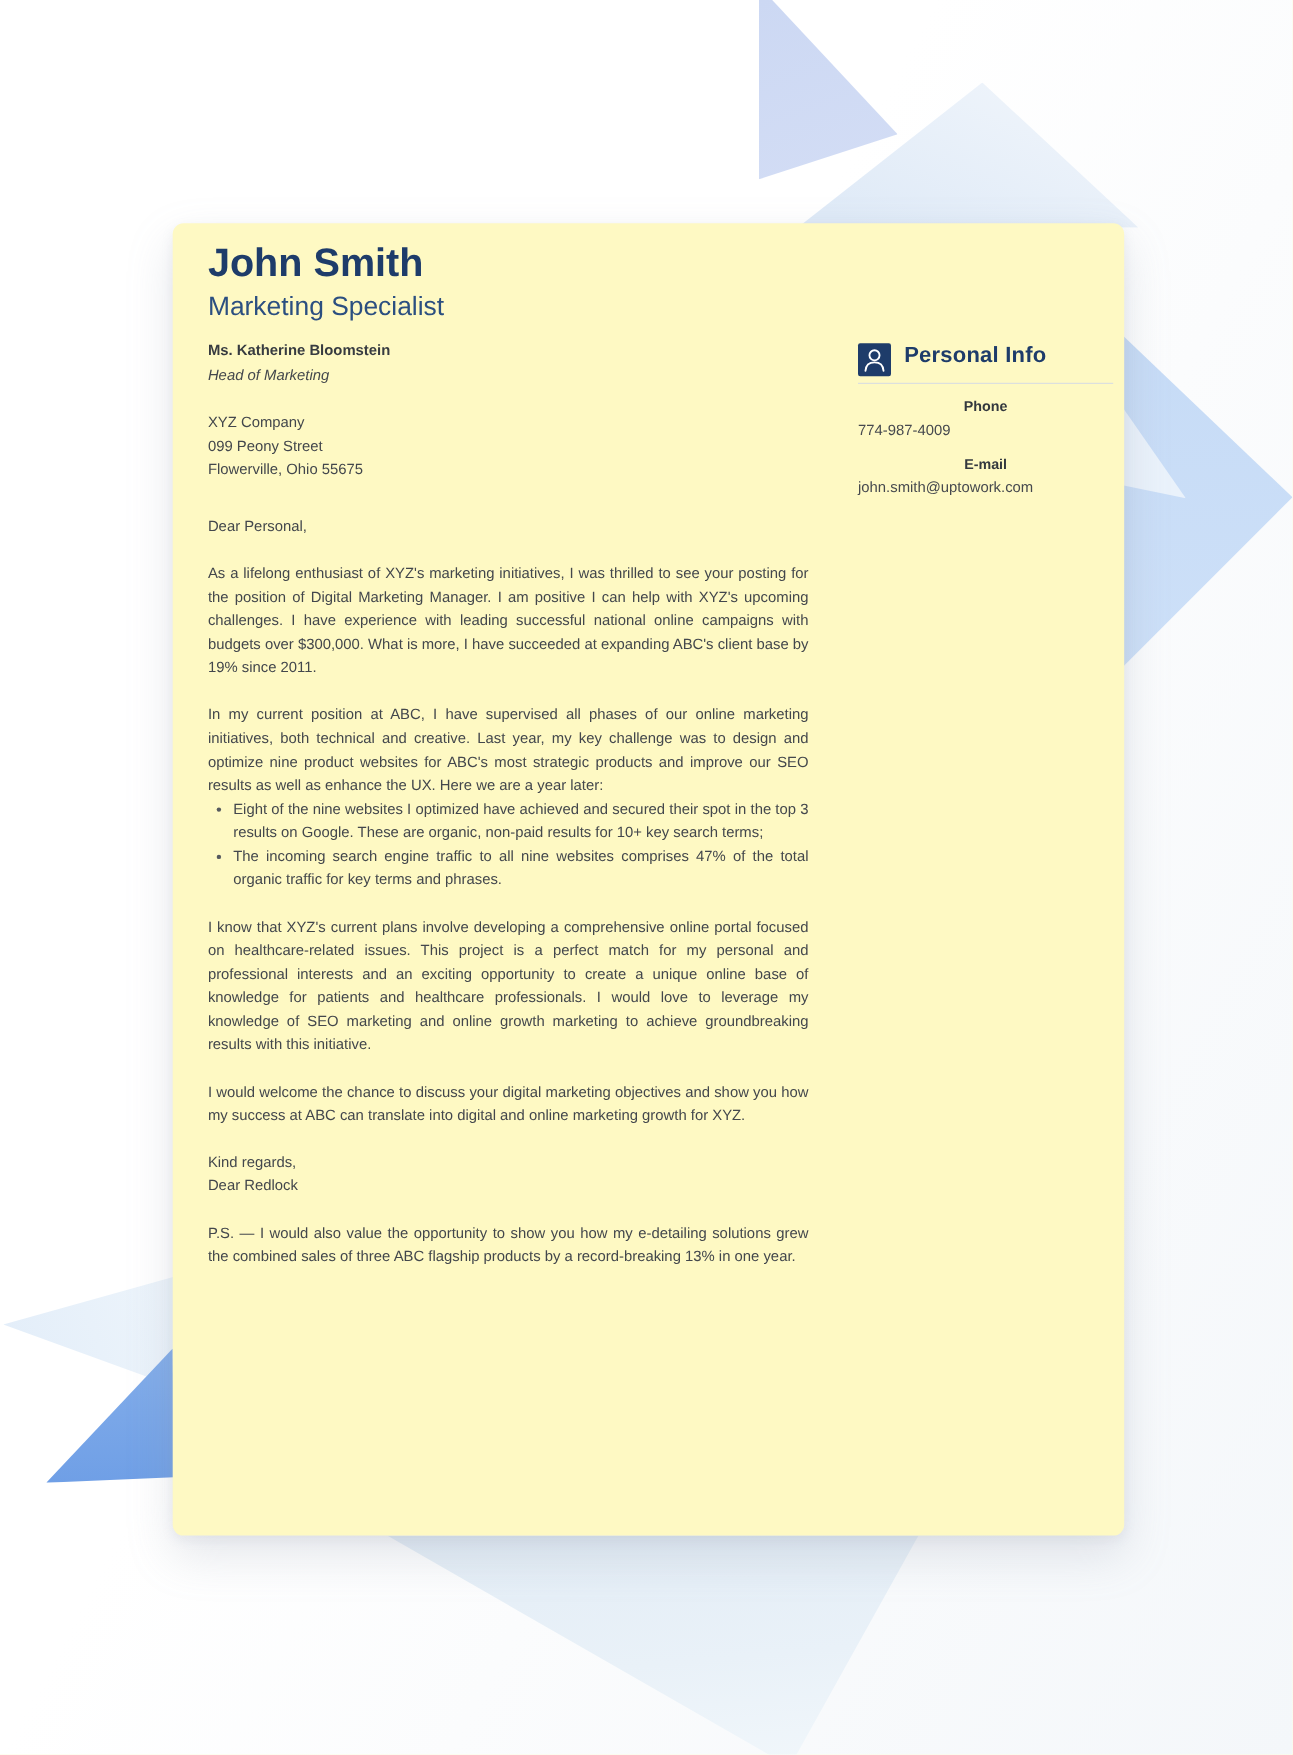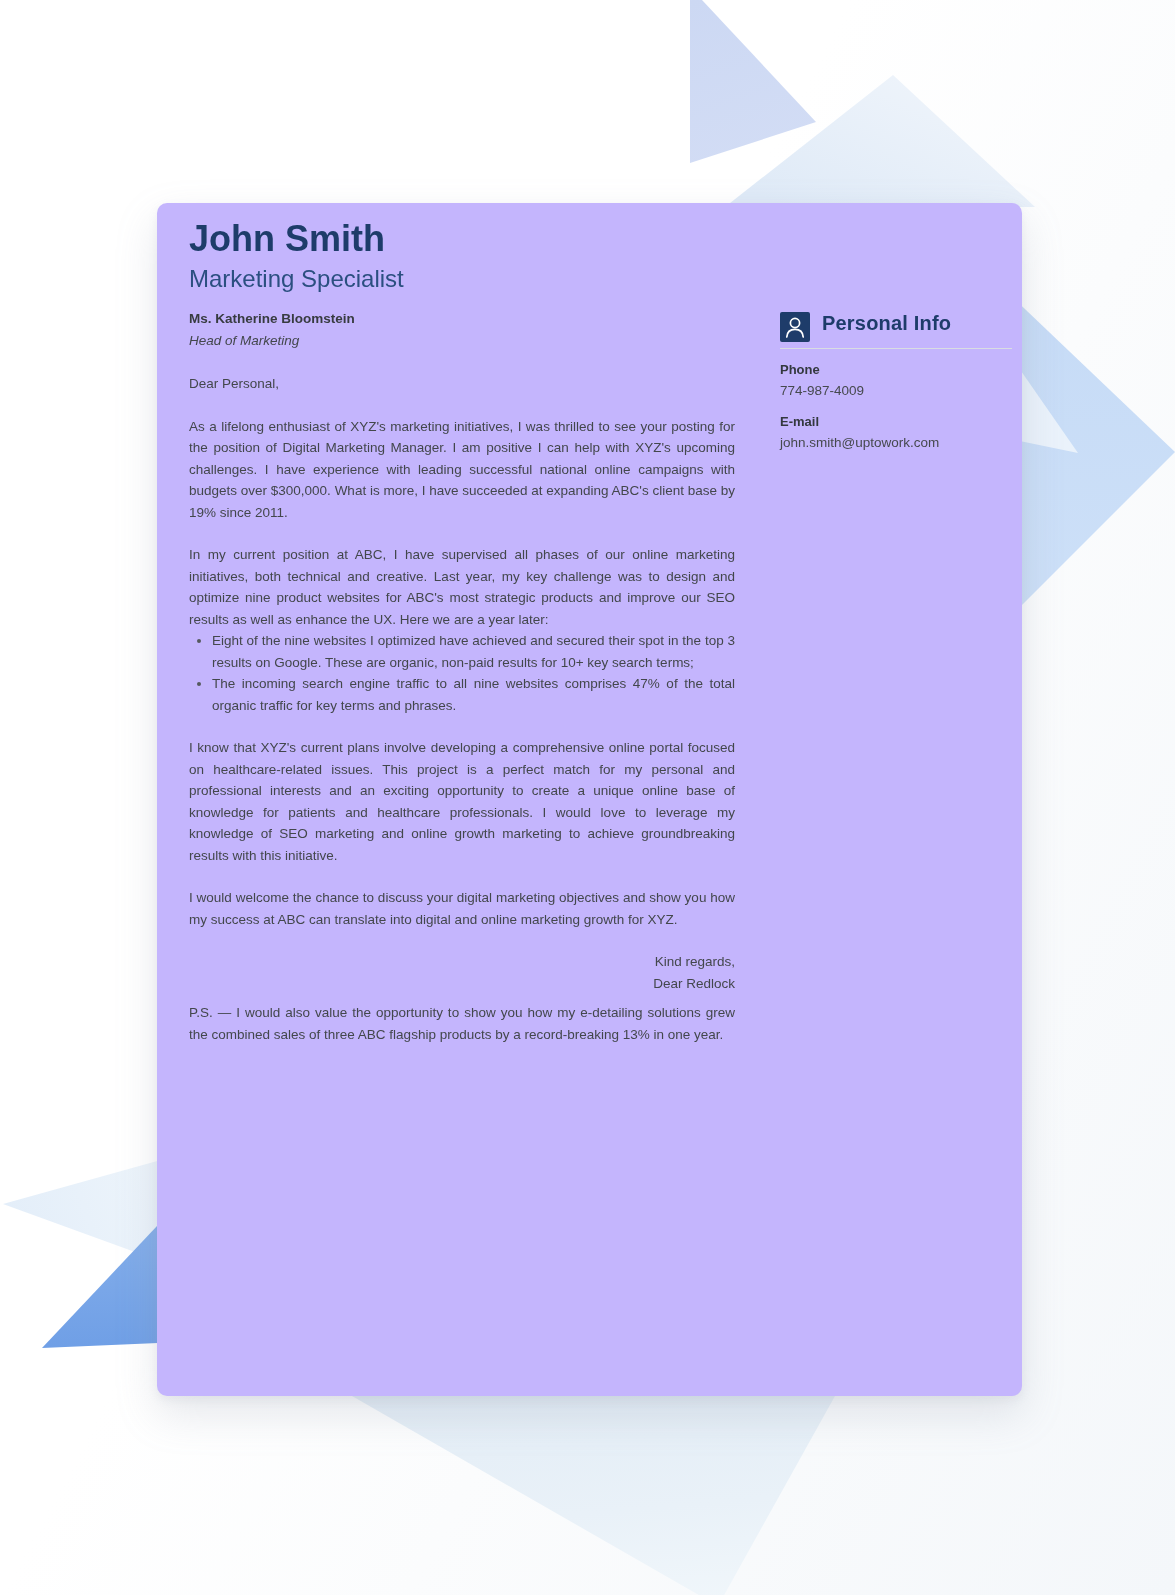--- a/index.html
+++ b/index.html
@@ -48,21 +48,21 @@
   .t-pale-bottom {
     left: 340px; top: 1396px; width: 500px; height: 210px;
     background: linear-gradient(175deg, #e3edf6 0%, #e9f1f8 55%, #f1f7fb 100%);
     clip-path: polygon(12px 0, 495px 0, 378px 210px);
   }
 
   
   .card {
     position: absolute; z-index: 2;
     left: 157px; top: 203px; width: 865px; height: 1193px;
-    background: #c4b5fd;
+    background: #fef9c3;
     border-radius: 10px;
     box-shadow: 0 4px 10px rgba(145,155,170,0.12), 0 18px 42px rgba(140,152,170,0.22);
   }
   .card-header { position: absolute; left: 32px; top: 15px; }
   .applicant-name {
     font-size: 36px; line-height: 42px; font-weight: bold;
     color: var(--navy, #1e3c6a); margin: 0;
   }
   .applicant-title {
     font-size: 24px; line-height: 22px; margin-top: 8px;
@@ -81,40 +81,40 @@
   .recipient-role { font-style: italic; }
   .address-block { margin-bottom: 30px; }
   .salutation { margin-bottom: 21px !important; }
   .para { text-align: justify; margin-bottom: 21px !important; }
   .para.before-list { margin-bottom: 0 !important; }
   .bullet-list {
     margin: 0 0 21px 0; padding-left: 23px; text-align: justify;
   }
   .bullet-list li { line-height: 21.5px; }
   .bullet-list li::marker { color: #55595e; }
-  .closing-block { margin-bottom: 8px; text-align: right; }
+  .closing-block { margin-bottom: 21px; }
   .ps { margin-bottom: 0 !important; }
 
   
   .sidebar { position: absolute; left: 623px; top: 109px; width: 232px; }
   .sidebar-head { display: flex; align-items: flex-start; }
   .icon-box {
     width: 30px; height: 30px; border-radius: 2px;
     background: var(--navy, #1e3c6a);
     display: flex; align-items: center; justify-content: center;
     flex: 0 0 auto;
   }
   .sidebar-title {
     margin-left: 12px; font-size: 20px; font-weight: bold;
     color: var(--navy, #1e3c6a); letter-spacing: 0.2px;
   }
   .sidebar-divider { height: 1px; background: #d9dde2; margin-top: 6px; }
   .info-label {
     margin: 10px 0 0 0; font-size: 13px; line-height: 21px;
-    font-weight: bold; color: #33383e;
+    font-weight: bold; color: #33383e; text-align: center;
   }
   .info-label.first { margin-top: 10px; }
   .info-value { margin: 0 0 8px 0; font-size: 13.5px; line-height: 21px; color: #46494e; }
 </style>
 </head>
 <body>
 
 <div class="bg">
   <div class="shape t-periwinkle-top"></div>
   <div class="shape t-pale-top"></div>
@@ -132,20 +132,25 @@
     <div class="applicant-title">Marketing Specialist</div>
   </header>
 
   <section class="letter-col">
 
     <div class="recipient-block">
       <p class="recipient-name">Ms. Katherine Bloomstein</p>
       <p class="recipient-role">Head of Marketing</p>
     </div>
 
+    <div class="address-block">
+      <p>XYZ Company</p>
+      <p>099 Peony Street</p>
+      <p>Flowerville, Ohio 55675</p>
+    </div>
 
     <p class="salutation">Dear Personal,</p>
 
     <p class="para">As a lifelong enthusiast of XYZ's marketing initiatives, I was thrilled to see your posting for the position of Digital Marketing Manager. I am positive I can help with XYZ's upcoming challenges. I have experience with leading successful national online campaigns with budgets over $300,000. What is more, I have succeeded at expanding ABC's client base by 19% since 2011.</p>
     <p class="para before-list">In my current position at ABC, I have supervised all phases of our online marketing initiatives, both technical and creative. Last year, my key challenge was to design and optimize nine product websites for ABC's most strategic products and improve our SEO results as well as enhance the UX. Here we are a year later:</p>
 
     <ul class="bullet-list">
       <li>Eight of the nine websites I optimized have achieved and secured their spot in the top 3 results on Google. These are organic, non-paid results for 10+ key search terms;</li>
       <li>The incoming search engine traffic to all nine websites comprises 47% of the total organic traffic for key terms and phrases.</li>
     </ul>

